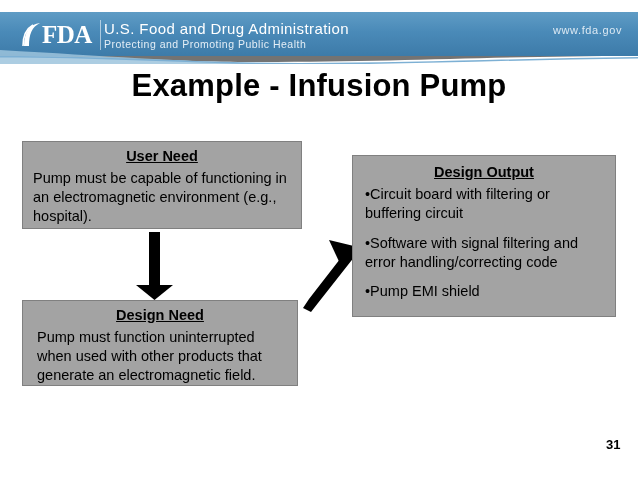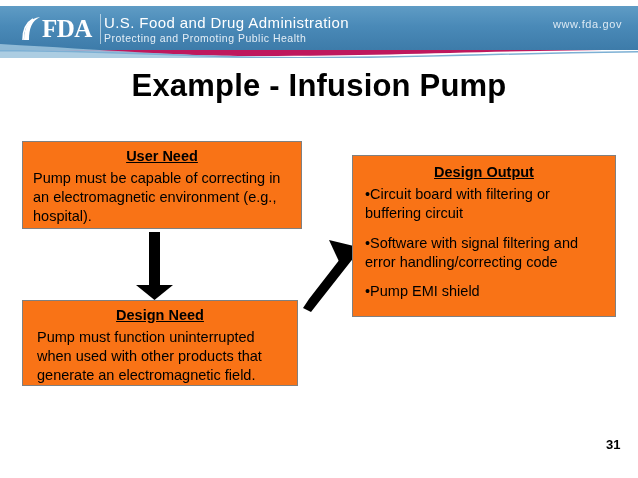--- a/index.html
+++ b/index.html
@@ -12,24 +12,24 @@
     background: #ffffff;
     font-family: "Liberation Sans", sans-serif;
     overflow: hidden;
     position: relative;
   }
 
   
   .header {
     position: absolute;
     left: 0;
-    top: 6px;
+    top: 12px;
     width: 638px;
     height: 52px;
-    background: #be185d;
+    background: #737373;
     overflow: hidden;
   }
   .header-band {
     position: absolute;
     left: 0;
     top: 0;
     width: 638px;
     height: 44px;
     background: linear-gradient(180deg, #5f9cc5 0%, #4a8ab8 45%, #3d7ba9 100%);
   }
@@ -102,21 +102,21 @@
     font-size: 31px;
     font-weight: bold;
     color: #000000;
     letter-spacing: 0.2px;
   }
 
   
   .box {
     position: absolute;
     border: 1px solid #808080;
-    background: #f97316;
+    background: #a3a3a3;
     box-sizing: border-box;
   }
   .box-heading {
     text-align: center;
     font-size: 14.5px;
     font-weight: bold;
     text-decoration: underline;
     color: #000000;
     margin: 6px 0 5px 0;
   }
@@ -213,21 +213,21 @@
   </g>
 
   <g>
     <polygon points="311,312 318,303 355,256 347,250 309,299 303,308" fill="#000000"></polygon>
     <polygon points="329,240 358,247 342,268" fill="#000000"></polygon>
   </g>
 </svg>
 
 <div class="box" id="box-user-need">
   <div class="box-heading">User Need</div>
-  <div class="box-body">Pump must be capable of correcting in an electromagnetic environment (e.g., hospital).</div>
+  <div class="box-body">Pump must be capable of functioning in an electromagnetic environment (e.g., hospital).</div>
 </div>
 
 <div class="box" id="box-design-input">
   <div class="box-heading">Design Need</div>
   <div class="box-body">Pump must function uninterrupted when used with other products that generate an electromagnetic field.</div>
 </div>
 
 <div class="box" id="box-design-output">
   <div class="box-heading">Design Output</div>
   <div class="bullet-line">•Circuit board with filtering or buffering circuit</div>

